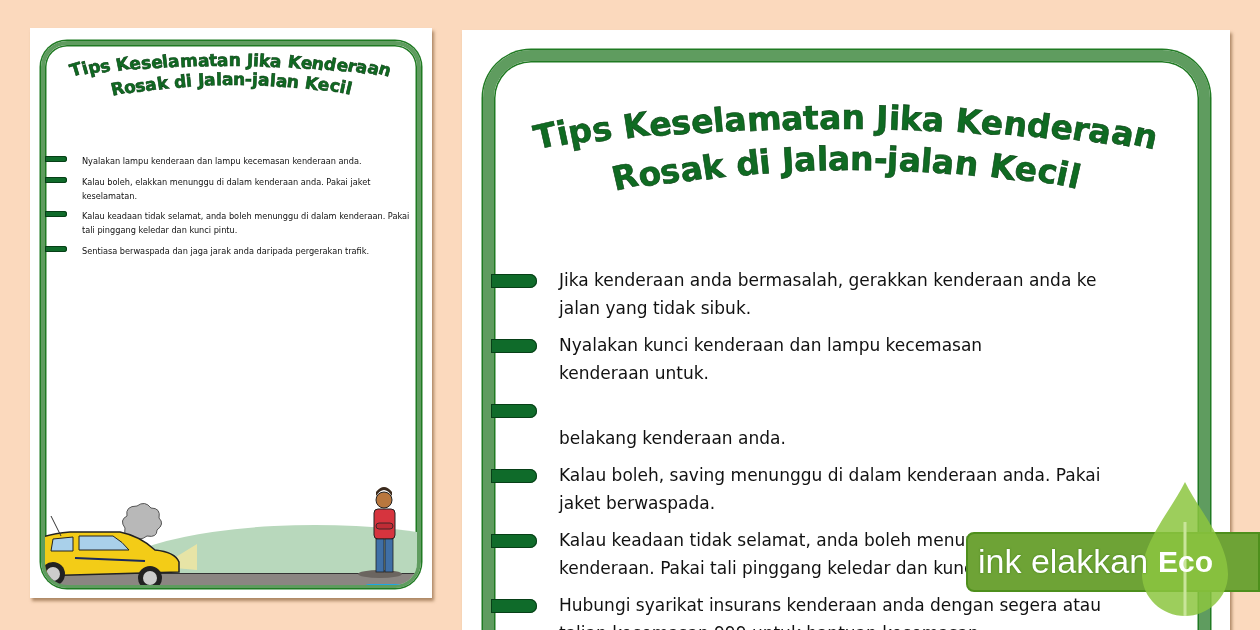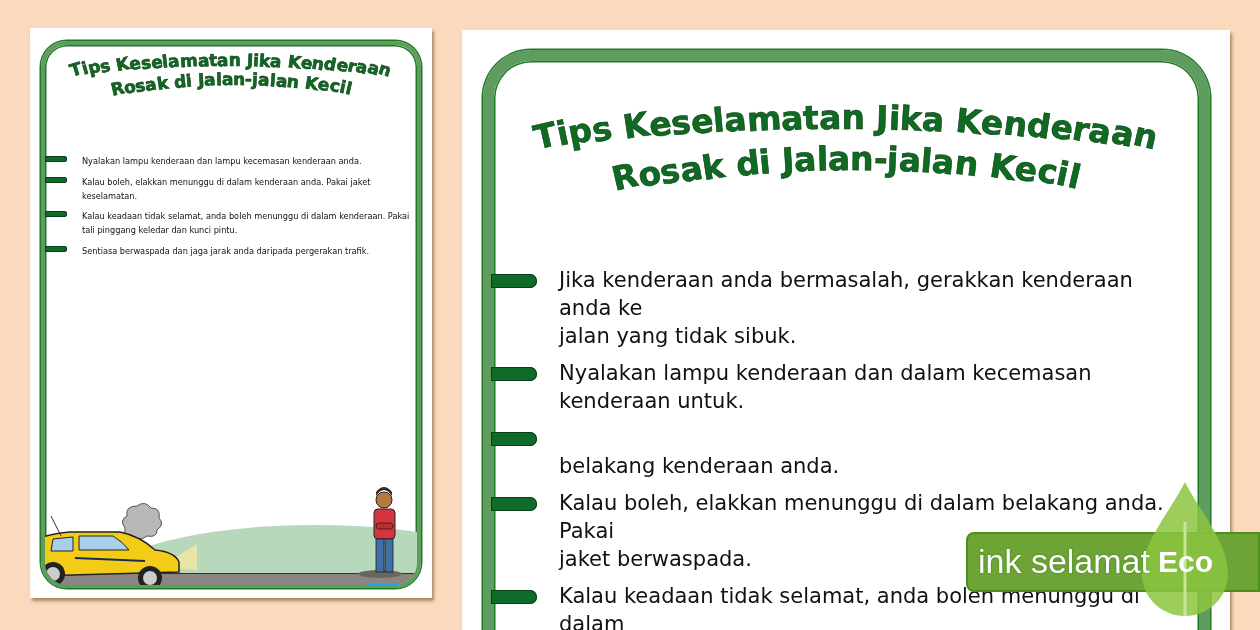--- a/index.html
+++ b/index.html
@@ -38,21 +38,21 @@
     box-shadow: inset 0 0 0 1px #073f17;
   }
 
   #page-small .title { top:22px; font-size:17px; }
   #page-small .list { left:52px; top:126px; width:330px; }
   #page-small .list li { font-size:8.2px; line-height:14px; margin-bottom:6.5px; }
   #page-small .bullet { left:-37px; top:2px; width:22px; height:6px; }
 
   #page-large .title { top:68px; font-size:33px; }
   #page-large .list { left:97px; top:236px; width:620px; }
-  #page-large .list li { font-size:21px; line-height:28px; margin-bottom:9px; }
+  #page-large .list li { font-size:17px; line-height:28px; margin-bottom:9px; }
   #page-large .bullet { left:-68px; top:8px; width:46px; height:14px; }
 
   .scene { position:absolute; left:15px; top:440px; width:372px; height:117px; overflow:hidden; border-radius:0 0 22px 22px; }
   .hill { position:absolute; left:60px; top:57px; width:420px; height:110px; border-radius:50% 50% 0 0; background:#b8d8bc; }
   .road { position:absolute; left:0; right:0; top:105px; height:40px; background:#8b8682; border-top:1.5px solid #333; }
   .twinkl {
     position:absolute; left:318px; top:116px; width:48px; height:36px; background:#1ea6e6; border-radius:6px 6px 0 0;
     display:flex; align-items:center; justify-content:center;
   }
 
@@ -119,27 +119,27 @@
 </div>
 
 <div class="page" id="page-large">
   <div class="frame"></div>
   <div class="title">
     <span class="arc-line"><span class="ch" style="transform: translateY(18.15px) rotate(-13deg);">T</span><span class="ch" style="transform: translateY(15.8107px) rotate(-12.1333deg);">i</span><span class="ch" style="transform: translateY(13.6327px) rotate(-11.2667deg);">p</span><span class="ch" style="transform: translateY(11.616px) rotate(-10.4deg);">s</span><span class="ch" style="transform: translateY(9.76067px) rotate(-9.53333deg);">&nbsp;</span><span class="ch" style="transform: translateY(8.06667px) rotate(-8.66667deg);">K</span><span class="ch" style="transform: translateY(6.534px) rotate(-7.8deg);">e</span><span class="ch" style="transform: translateY(5.16267px) rotate(-6.93333deg);">s</span><span class="ch" style="transform: translateY(3.95267px) rotate(-6.06667deg);">e</span><span class="ch" style="transform: translateY(2.904px) rotate(-5.2deg);">l</span><span class="ch" style="transform: translateY(2.01667px) rotate(-4.33333deg);">a</span><span class="ch" style="transform: translateY(1.29067px) rotate(-3.46667deg);">m</span><span class="ch" style="transform: translateY(0.726px) rotate(-2.6deg);">a</span><span class="ch" style="transform: translateY(0.322667px) rotate(-1.73333deg);">t</span><span class="ch" style="transform: translateY(0.0806666px) rotate(-0.866667deg);">a</span><span class="ch" style="transform: translateY(0px) rotate(0deg);">n</span><span class="ch" style="transform: translateY(0.0806666px) rotate(0.866667deg);">&nbsp;</span><span class="ch" style="transform: translateY(0.322667px) rotate(1.73333deg);">J</span><span class="ch" style="transform: translateY(0.726px) rotate(2.6deg);">i</span><span class="ch" style="transform: translateY(1.29067px) rotate(3.46667deg);">k</span><span class="ch" style="transform: translateY(2.01667px) rotate(4.33333deg);">a</span><span class="ch" style="transform: translateY(2.904px) rotate(5.2deg);">&nbsp;</span><span class="ch" style="transform: translateY(3.95267px) rotate(6.06667deg);">K</span><span class="ch" style="transform: translateY(5.16267px) rotate(6.93333deg);">e</span><span class="ch" style="transform: translateY(6.534px) rotate(7.8deg);">n</span><span class="ch" style="transform: translateY(8.06667px) rotate(8.66667deg);">d</span><span class="ch" style="transform: translateY(9.76067px) rotate(9.53333deg);">e</span><span class="ch" style="transform: translateY(11.616px) rotate(10.4deg);">r</span><span class="ch" style="transform: translateY(13.6327px) rotate(11.2667deg);">a</span><span class="ch" style="transform: translateY(15.8107px) rotate(12.1333deg);">a</span><span class="ch" style="transform: translateY(18.15px) rotate(13deg);">n</span></span>
     <span class="arc-line" style="margin-top:2px;"><span class="ch" style="transform: translateY(18.15px) rotate(-13deg);">R</span><span class="ch" style="transform: translateY(15.3622px) rotate(-11.96deg);">o</span><span class="ch" style="transform: translateY(12.8066px) rotate(-10.92deg);">s</span><span class="ch" style="transform: translateY(10.4834px) rotate(-9.88deg);">a</span><span class="ch" style="transform: translateY(8.39256px) rotate(-8.84deg);">k</span><span class="ch" style="transform: translateY(6.534px) rotate(-7.8deg);">&nbsp;</span><span class="ch" style="transform: translateY(4.90776px) rotate(-6.76deg);">d</span><span class="ch" style="transform: translateY(3.51384px) rotate(-5.72deg);">i</span><span class="ch" style="transform: translateY(2.35224px) rotate(-4.68deg);">&nbsp;</span><span class="ch" style="transform: translateY(1.42296px) rotate(-3.64deg);">J</span><span class="ch" style="transform: translateY(0.726px) rotate(-2.6deg);">a</span><span class="ch" style="transform: translateY(0.26136px) rotate(-1.56deg);">l</span><span class="ch" style="transform: translateY(0.02904px) rotate(-0.52deg);">a</span><span class="ch" style="transform: translateY(0.02904px) rotate(0.52deg);">n</span><span class="ch" style="transform: translateY(0.26136px) rotate(1.56deg);">-</span><span class="ch" style="transform: translateY(0.726px) rotate(2.6deg);">j</span><span class="ch" style="transform: translateY(1.42296px) rotate(3.64deg);">a</span><span class="ch" style="transform: translateY(2.35224px) rotate(4.68deg);">l</span><span class="ch" style="transform: translateY(3.51384px) rotate(5.72deg);">a</span><span class="ch" style="transform: translateY(4.90776px) rotate(6.76deg);">n</span><span class="ch" style="transform: translateY(6.534px) rotate(7.8deg);">&nbsp;</span><span class="ch" style="transform: translateY(8.39256px) rotate(8.84deg);">K</span><span class="ch" style="transform: translateY(10.4834px) rotate(9.88deg);">e</span><span class="ch" style="transform: translateY(12.8066px) rotate(10.92deg);">c</span><span class="ch" style="transform: translateY(15.3622px) rotate(11.96deg);">i</span><span class="ch" style="transform: translateY(18.15px) rotate(13deg);">l</span></span>
   </div>
   <ul class="list">
     <li><span class="bullet"></span><span>Jika kenderaan anda bermasalah, gerakkan kenderaan anda ke</span><br><span>jalan yang tidak sibuk.</span></li>
-    <li><span class="bullet"></span><span>Nyalakan lampu kenderaan dan dalam kecemasan</span><br><span>kenderaan untuk.</span></li>
+    <li><span class="bullet"></span><span>Nyalakan kunci kenderaan dan lampu kecemasan</span><br><span>kenderaan untuk.</span></li>
     <li><span class="bullet"></span><br><span>belakang kenderaan anda.</span></li>
-    <li><span class="bullet"></span><span>Kalau boleh, elakkan menunggu di dalam belakang anda. Pakai</span><br><span>jaket berwaspada.</span></li>
+    <li><span class="bullet"></span><span>Kalau boleh, saving menunggu di dalam kenderaan anda. Pakai</span><br><span>jaket berwaspada.</span></li>
     <li><span class="bullet"></span><span>Kalau keadaan tidak selamat, anda boleh menunggu di dalam</span><br><span>kenderaan. Pakai tali pinggang keledar dan kunci pintu.</span></li>
-    <li><span class="bullet"></span><br><span>talian kecemasan 999 untuk bantuan kecemasan.</span></li>
+    <li><span class="bullet"></span><span>Hubungi syarikat insurans kenderaan anda dengan segera atau</span><br><span>talian kecemasan 999 untuk bantuan kecemasan.</span></li>
   </ul>
 </div>
 
 <div class="eco"></div>
 <svg style="position:absolute;left:1140px;top:482px;" width="90" height="140">
   <path d="M45,0 C60,30 88,60 88,92 C88,116 68,134 45,134 C22,134 2,116 2,92 C2,60 30,30 45,0 Z" fill="#8cc63f" opacity="0.85"></path>
   <line x1="45" y1="40" x2="45" y2="134" stroke="#c9e59a" stroke-width="3"></line>
 </svg>
-<div class="eco-text">ink selamat</div>
+<div class="eco-text">ink elakkan</div>
 <div class="eco-label">Eco</div>
 
 </body></html>

